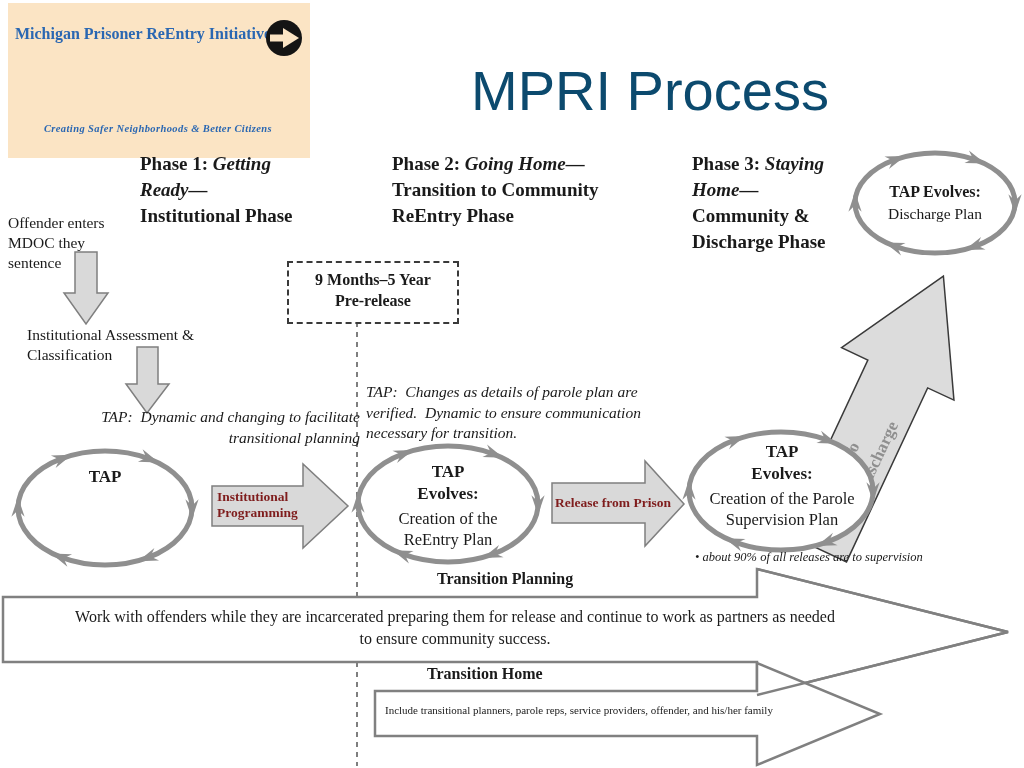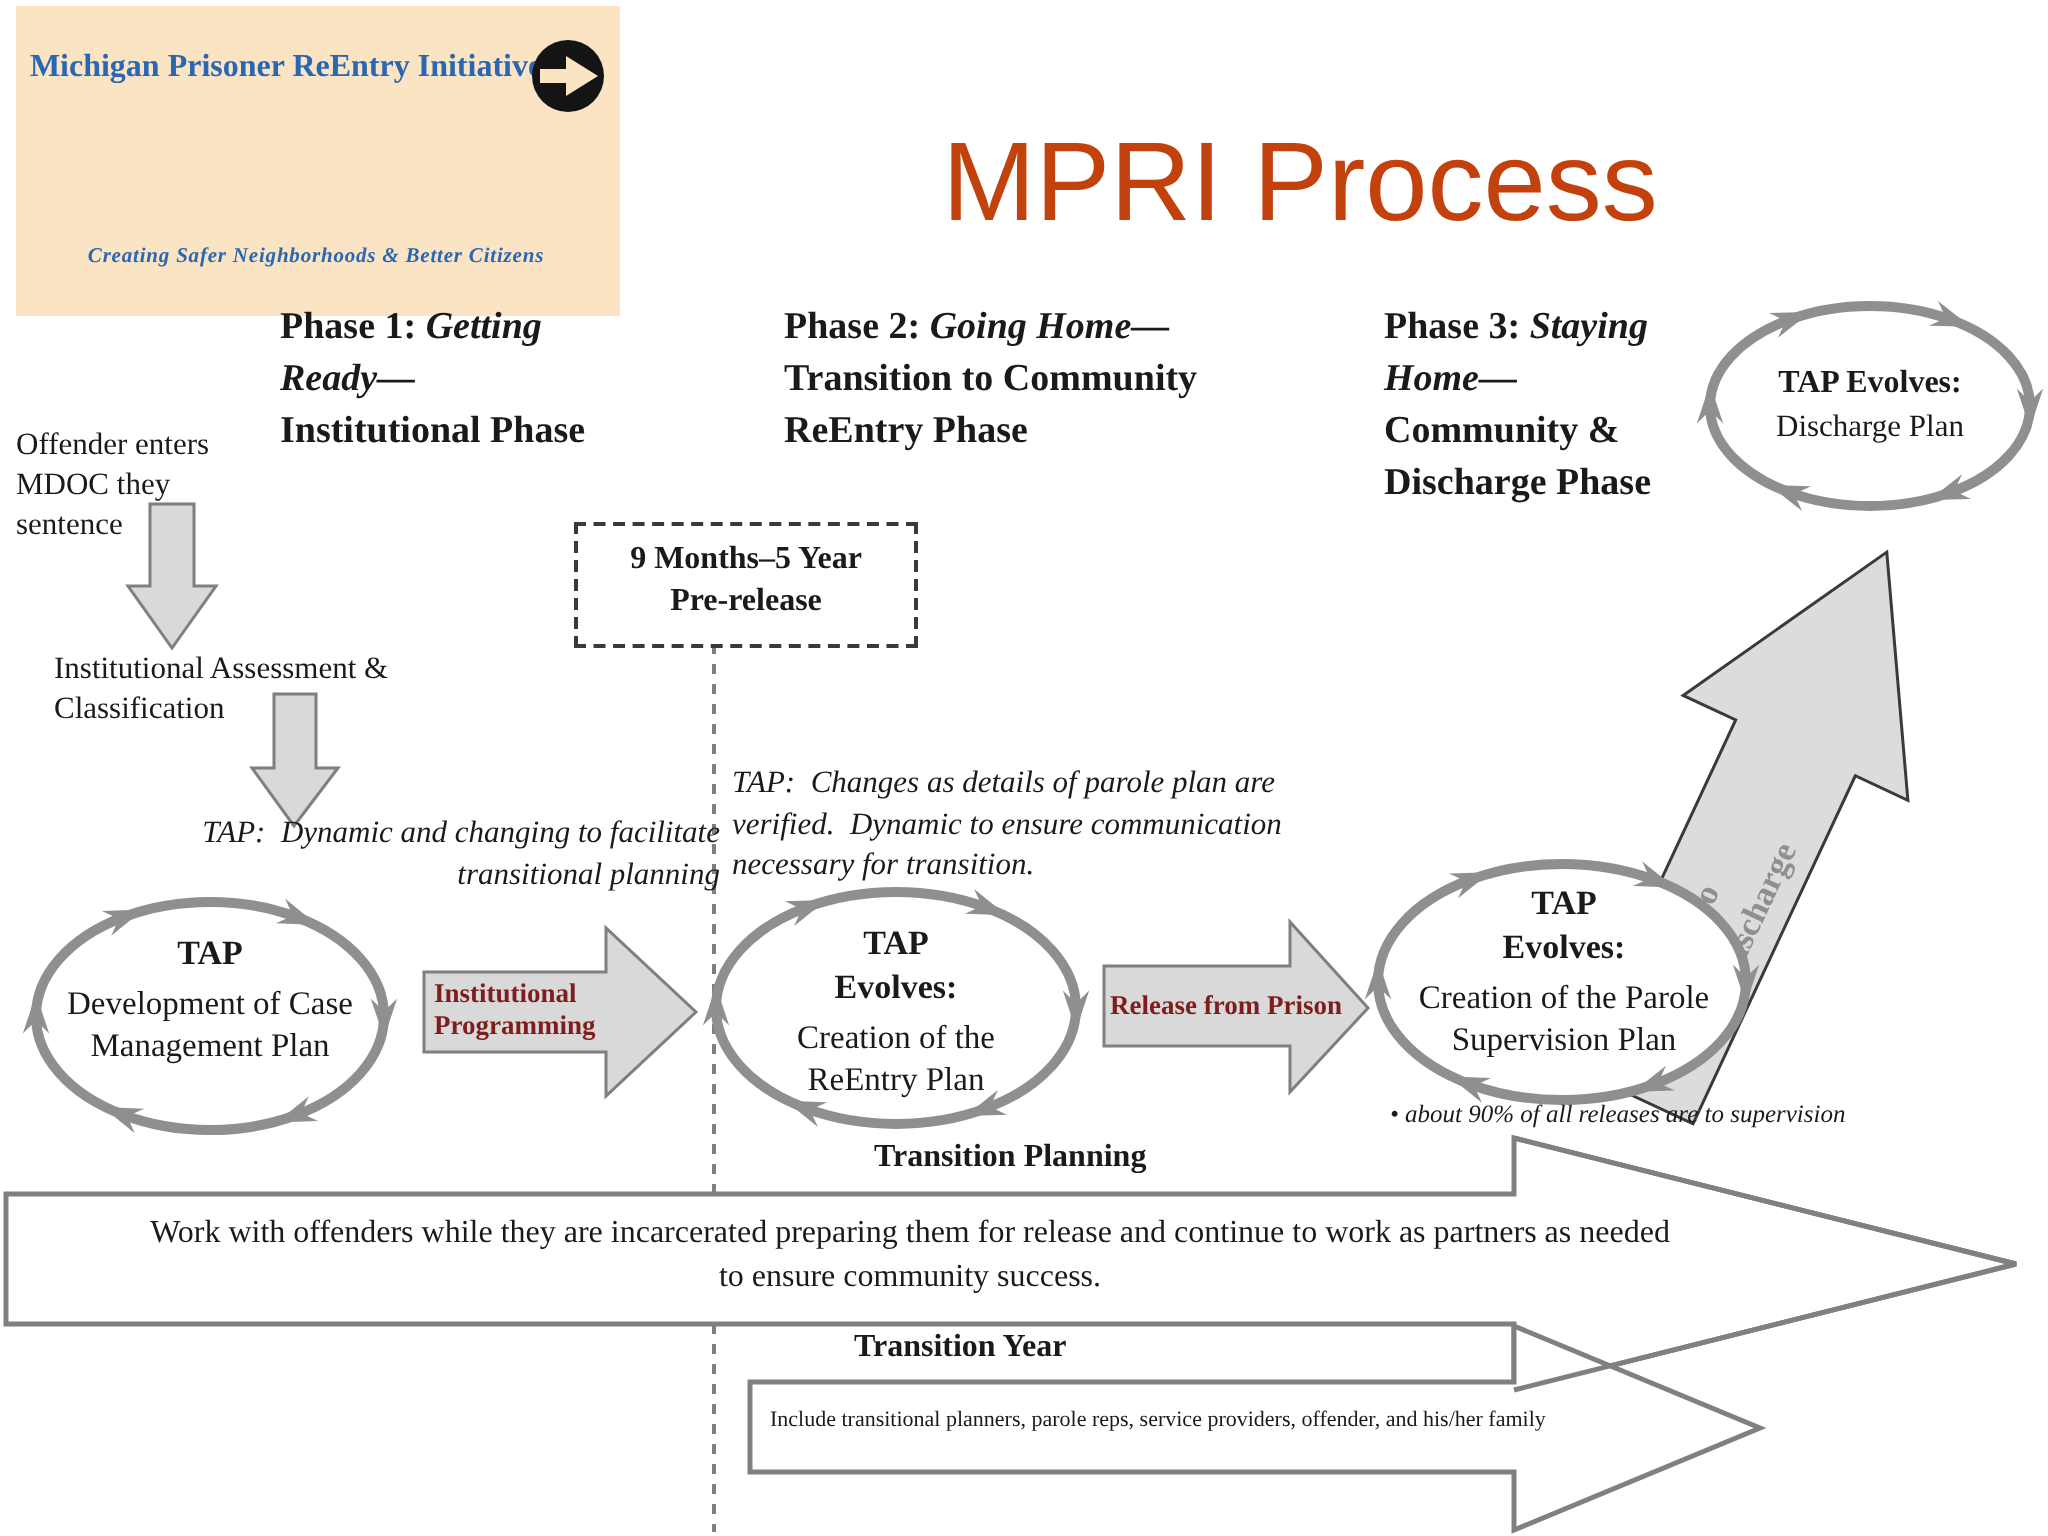--- a/index.html
+++ b/index.html
@@ -18,21 +18,21 @@
             color:#2a67b2;text-align:center;}
   #logo-acronym{position:absolute;left:2px;top:30px;width:292px;text-align:center;
             font-family:"DejaVu Serif",serif;font-weight:bold;font-size:70px;
             letter-spacing:9px;color:#141414;}
   #logo-tagline{position:absolute;left:4px;top:120px;width:292px;text-align:center;
             font-size:10.5px;font-weight:bold;font-style:italic;color:#2a67b2;letter-spacing:.4px;}
   #logo-arrow{position:absolute;left:255px;top:14px;}
 
   
   #main-title{left:330px;top:58px;width:640px;text-align:center;
-      font-family:"Liberation Sans",sans-serif;font-size:56px;color:#c2410c;}
+      font-family:"Liberation Sans",sans-serif;font-size:56px;color:#0c4a6e;}
 
   
   .phase{font-size:19px;font-weight:bold;line-height:26px;}
   .phase .it{font-style:italic;}
   #phase1{left:140px;top:151px;width:250px;}
   #phase2{left:392px;top:151px;width:300px;}
   #phase3{left:692px;top:151px;width:250px;}
 
   
   #step1{left:8px;top:213px;width:150px;font-size:15.5px;line-height:20px;}
@@ -143,22 +143,20 @@
 
 <div class="abs pre" id="prerelease-box">9 Months–5 Year
 Pre-release</div>
 
 <div class="txt pre tapnote" id="tap-note2">TAP:&nbsp; Changes as details of parole plan are
 verified.&nbsp; Dynamic to ensure communication
 necessary for transition.</div>
 
 <div class="txt etext" id="e1-text">
   <div class="etitle pre">TAP</div>
-  <div class="ebody pre">Development of Case
-Management Plan</div>
 </div>
 <div class="txt etext" id="e2-text">
   <div class="etitle pre">TAP
 Evolves:</div>
   <div class="ebody pre">Creation of the
 ReEntry Plan</div>
 </div>
 <div class="txt etext" id="e3-text">
   <div class="etitle pre">TAP
 Evolves:</div>
@@ -172,14 +170,14 @@
 
 <div class="txt pre graylabel" id="ip-label">Institutional
 Programming</div>
 <div class="txt graylabel" id="rp-label">Release from Prison</div>
 
 <div class="txt" id="supervision-note">• about 90% of all releases are to supervision</div>
 
 <div class="txt" id="tp-label">Transition Planning</div>
 <div class="txt pre" id="arrowA-text">Work with offenders while they are incarcerated preparing them for release and continue to work as partners as needed
 to ensure community success.</div>
-<div class="txt" id="tt-label">Transition Year</div>
+<div class="txt" id="tt-label">Transition Home</div>
 <div class="txt" id="arrowC-text">Include transitional planners, parole reps, service providers, offender, and his/her family</div>
 
 </body></html>

